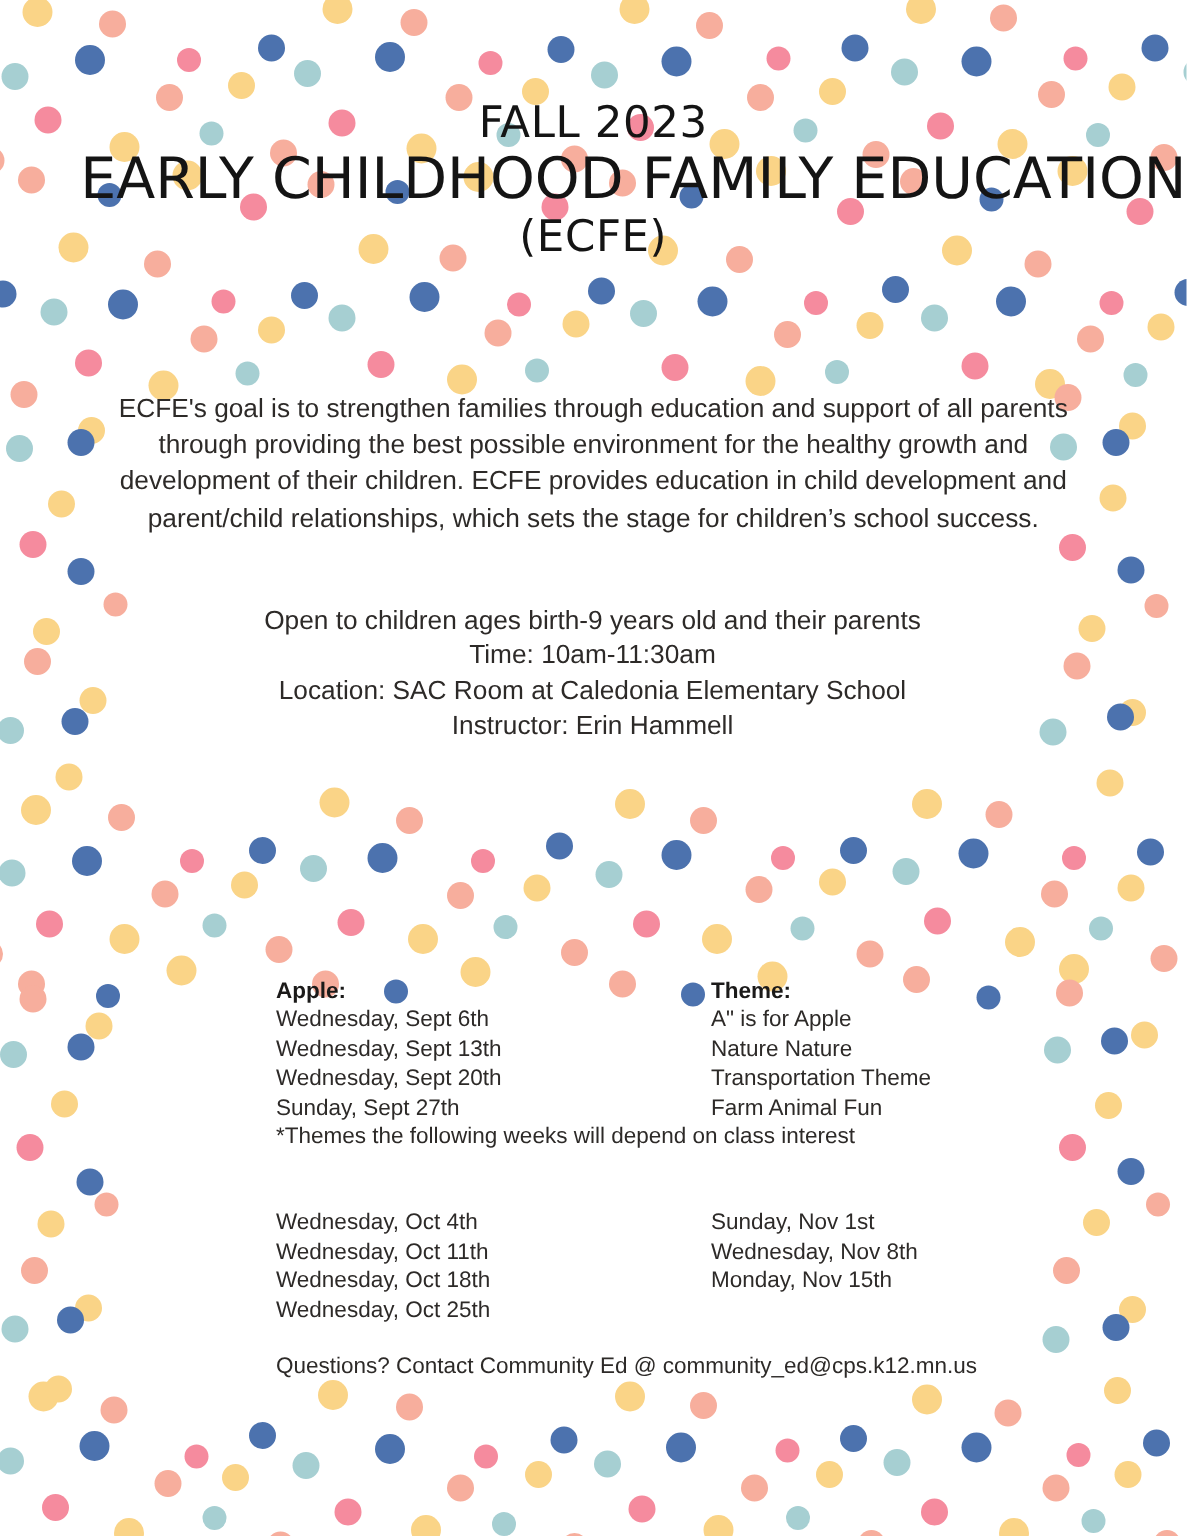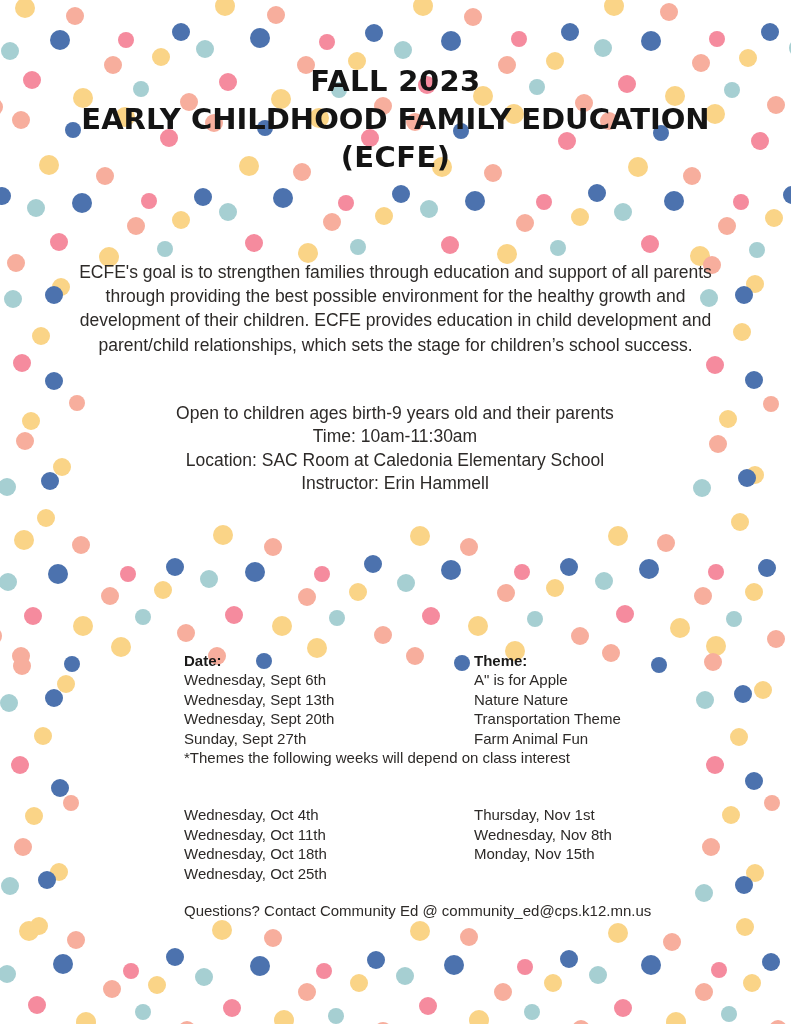--- a/index.html
+++ b/index.html
@@ -51,29 +51,30 @@
 
   .title-block {
     position: absolute;
     left: 0;
     top: 62px;
     width: 791px;
     text-align: center;
   }
   .title-line {
     font-family: "DejaVu Sans", sans-serif;
-    font-weight: bold;
+    font-weight: normal;
     font-size: 29px;
     line-height: 38px;
     letter-spacing: 0.4px;
     color: #141414;
   }
   .title-line.wide {
-    font-size: 29px;
+    font-size: 38px;
     letter-spacing: 0px;
+    text-align: right;
   }
 
   .intro {
     position: absolute;
     left: 74px;
     top: 260px;
     width: 643px;
     text-align: center;
     font-size: 17.5px;
     line-height: 24.2px;
@@ -433,21 +434,21 @@
 
     <div class="details">
       <div>Open to children ages birth-9 years old and their parents</div>
       <div>Time: 10am-11:30am</div>
       <div>Location: SAC Room at Caledonia Elementary School</div>
       <div>Instructor: Erin Hammell</div>
     </div>
 
     <div class="schedule">
       <div class="sched-row header">
-        <div class="col-date">Date:</div>
+        <div class="col-date">Apple:</div>
         <div class="col-theme">Theme:</div>
       </div>
       <div class="sched-group" id="sched-september">
           <div class="sched-row">
             <div class="col-date">Wednesday, Sept 6th</div>
             <div class="col-theme">A" is for Apple</div>
           </div>
           <div class="sched-row">
             <div class="col-date">Wednesday, Sept 13th</div>
             <div class="col-theme">Nature Nature</div>
@@ -459,21 +460,21 @@
           <div class="sched-row">
             <div class="col-date">Sunday, Sept 27th</div>
             <div class="col-theme">Farm Animal Fun</div>
           </div>
         </div>
       <div class="sched-note">*Themes the following weeks will depend on class interest</div>
       <div class="sched-gap"></div>
       <div class="sched-group" id="sched-later">
           <div class="sched-row">
             <div class="col-date">Wednesday, Oct 4th</div>
-            <div class="col-theme">Thursday, Nov 1st</div>
+            <div class="col-theme">Sunday, Nov 1st</div>
           </div>
           <div class="sched-row">
             <div class="col-date">Wednesday, Oct 11th</div>
             <div class="col-theme">Wednesday, Nov 8th</div>
           </div>
           <div class="sched-row">
             <div class="col-date">Wednesday, Oct 18th</div>
             <div class="col-theme">Monday, Nov 15th</div>
           </div>
           <div class="sched-row">

